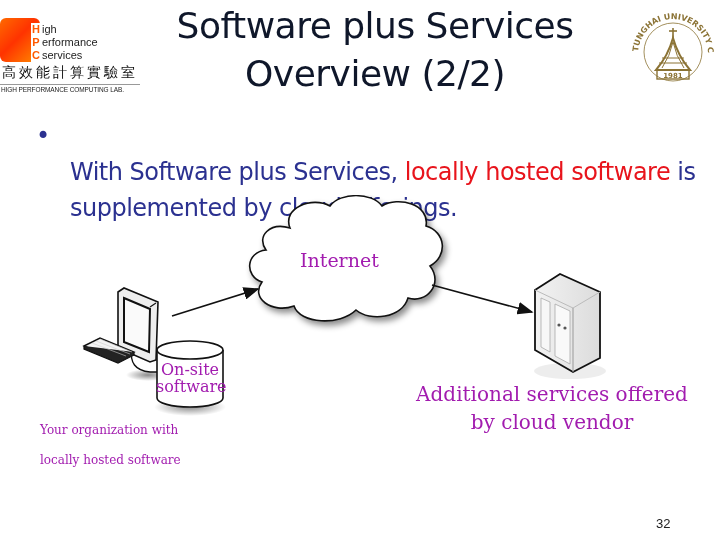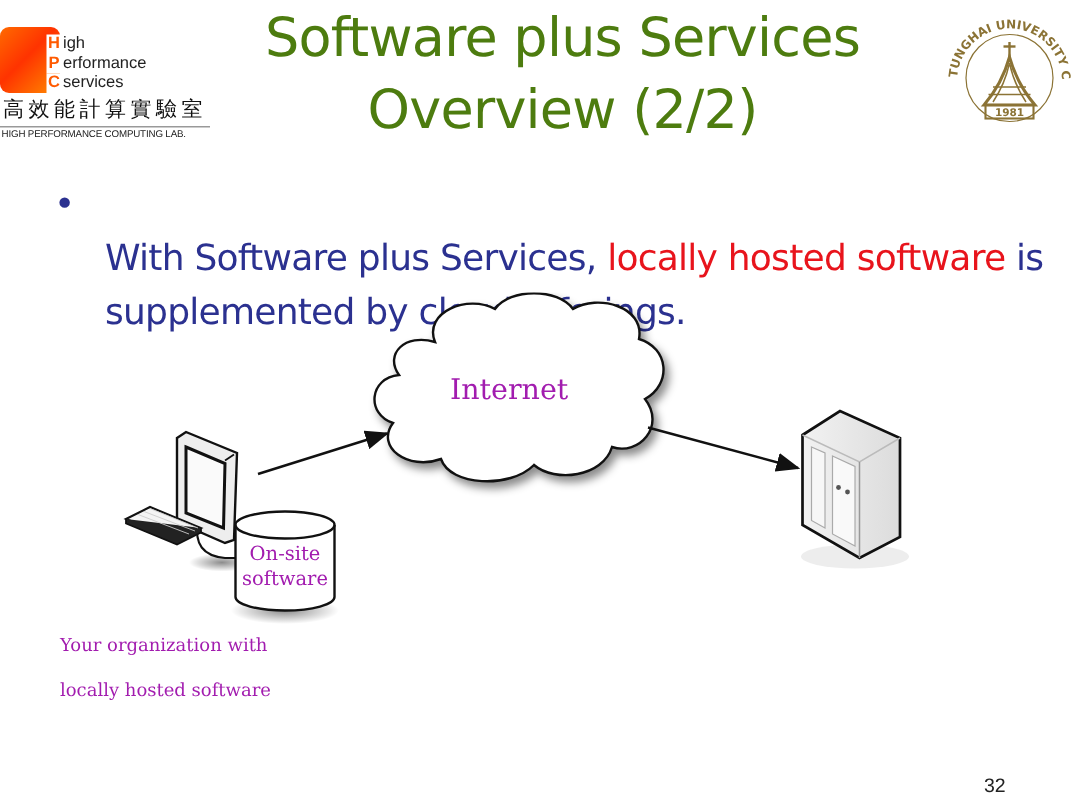--- a/index.html
+++ b/index.html
@@ -33,42 +33,42 @@
   }
   #hpc-line { left: 0; top: 66px; width: 140px; height: 1px; background: #999; }
   #hpc-english {
     left: 1px; top: 68px; font-family: "Liberation Sans", sans-serif;
     font-size: 6.5px; color: #222; white-space: nowrap; letter-spacing: -0.1px;
   }
 
   
   #title {
     left: 140px; top: 2px; width: 470px; text-align: center;
-    color: #4d7c0f; font-family: "DejaVu Sans", sans-serif;
+    color: #0f172a; font-family: "DejaVu Sans", sans-serif;
     font-size: 36px; line-height: 48px; letter-spacing: -0.5px;
   }
 
   
   #seal { left: 628px; top: 6px; width: 90px; height: 90px; }
 
   
   #bullet-block {
     left: 36px; top: 118px; width: 680px;
     font-family: "DejaVu Sans", sans-serif; font-size: 24px; line-height: 36px;
     color: #2b3190;
   }
   #bullet-dot { left: 0; top: 0; font-size: 24px; color: #2b3190; }
   #bullet-text { left: 34px; top: 0; width: 640px; letter-spacing: -0.5px; margin-top: 36px; }
   .red { color: #e8141c; }
 
   
   #diagram { left: 0; top: 195px; width: 720px; height: 290px; }
   .serif { font-family: "DejaVu Serif", serif; color: #a21caf; }
   #internet-label { left: 300px; top: 54px; font-size: 19px; }
-  #onsite-label { left: 156px; top: 166px; width: 68px; text-align: center; font-size: 13px; line-height: 17px; }
+  #onsite-label { left: 156px; top: 166px; width: 68px; text-align: center; font-size: 16px; line-height: 17px; }
   #your-org-label { left: 40px; top: 220px; font-size: 12px; line-height: 30px; }
   #additional-label { left: 412px; top: 185px; width: 280px; text-align: center; font-size: 20px; line-height: 28px; }
 
   #page-number {
     left: 656px; top: 516px; font-family: "Liberation Sans", sans-serif;
     font-size: 13px; color: #222;
   }
 </style>
 </head>
 <body>
@@ -173,15 +173,19 @@
 
   <div id="internet-label" class="abs serif">Internet</div>
   <div id="onsite-label" class="abs serif">
     <div>On-site</div>
     <div>software</div>
   </div>
   <div id="your-org-label" class="abs serif">
     <div>Your organization with</div>
     <div>locally hosted software</div>
   </div>
+  <div id="additional-label" class="abs serif">
+    <div>Additional services offered</div>
+    <div>by cloud vendor</div>
+  </div>
 </div>
 
 <div id="page-number" class="abs">32</div>
 
 </body></html>

